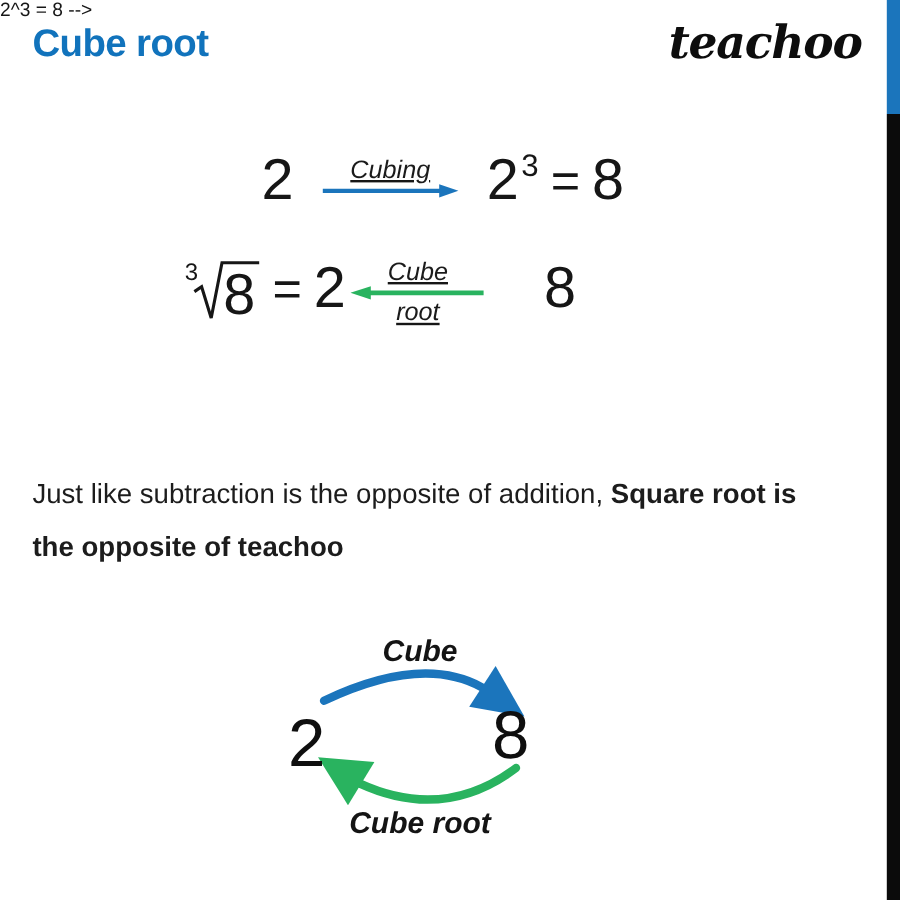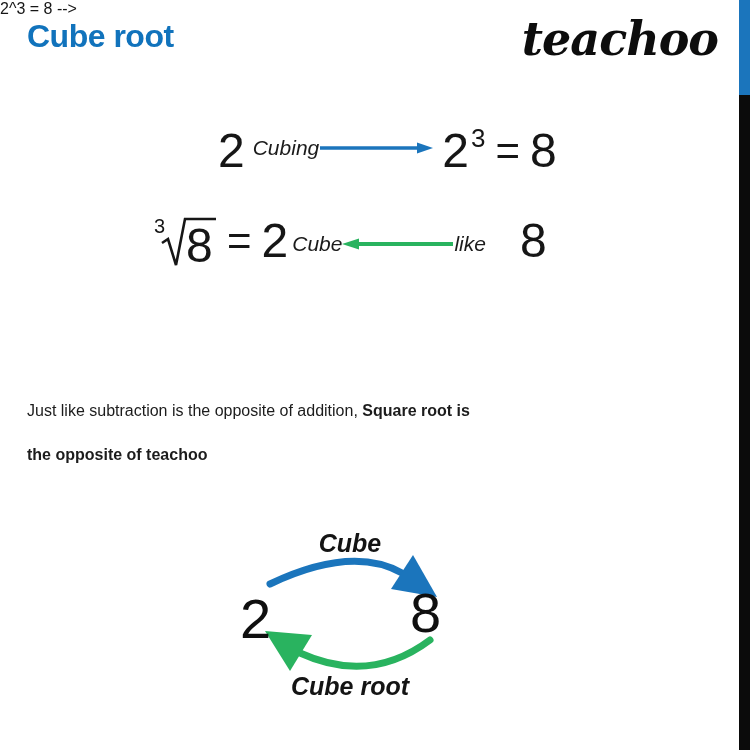--- a/index.html
+++ b/index.html
@@ -12,42 +12,42 @@
   .bar-blue{top:0;height:95px;}
   .bar-black{top:95px;height:655px;}
   
   .title{
     position:absolute;left:27px;top:18px;margin:0;
     font-size:32px;font-weight:700;letter-spacing:-0.5px;
   }
   .logo{
     position:absolute;right:32px;top:12px;
     font-family:"DejaVu Serif",serif;font-style:italic;font-weight:700;
-    font-size:46px;color:#0d0d0d;letter-spacing:-1px;
+    font-size:38px;color:#0d0d0d;letter-spacing:-1px;
   }
   
   .eq{position:absolute;display:flex;align-items:center;}
   .eq1{left:218px;top:127px;height:48px;}
   .eq2{left:153px;top:212px;height:58px;}
   .num{font-size:48px;line-height:1;color:#161616;}
   .sup{font-size:26px;line-height:1;transform:translateY(-13px);margin-left:2px;}
   .eqsign{font-size:42px;line-height:1;margin:0 10px;}
   .arrow-block{
-    display:flex;flex-direction:row;align-items:center;margin:0 8px;
+    display:flex;flex-direction:column;align-items:center;margin:0 23px;text-decoration:underline;
   }
   .arrow-block-1{transform:translateY(-3px);}
   .arrow-block-2{margin-left:4px;transform:translateY(3px);}
   .arrow-label{
     font-size:21px;font-style:italic;line-height:22px;color:#1b1b1b;white-space:nowrap;
   }
   .rad-idx{font-size:20px;fill:#161616;font-family:"Liberation Sans",sans-serif;}
   .rad-cand{font-size:48px;fill:#161616;font-family:"Liberation Sans",sans-serif;}
   .eq2-rhs{margin-left:26px;}
   
-  .note{position:absolute;left:27px;top:389px;width:650px;font-size:16px;color:#1c1c1c;}
+  .note{position:absolute;left:27px;top:389px;width:650px;font-size:23px;color:#1c1c1c;}
   .note-line{height:44px;line-height:44px;white-space:nowrap;}
   .note b{font-weight:700;}
   
   .cycle{position:absolute;left:230px;top:523px;width:240px;height:190px;}
   .cycle-svg{position:absolute;left:0;top:0;}
   .cycle-label{
     position:absolute;left:0;right:0;text-align:center;
     font-size:25px;font-weight:700;font-style:italic;color:#141414;
   }
   .cycle-label-top{top:6px;}
@@ -92,21 +92,21 @@
       <text x="33" y="50" class="rad-cand">8</text>
     </svg>
     <span class="eqsign">=</span>
     <span class="num">2</span>
     <div class="arrow-block arrow-block-2">
       <span class="arrow-label">Cube</span>
       <svg width="112" height="12" viewBox="0 0 112 12">
         <line x1="15" y1="6" x2="111" y2="6" stroke-width="4" stroke="#29B35F"></line>
         <polygon points="17,0.5 0,6 17,11.5" fill="#29B35F"></polygon>
       </svg>
-      <span class="arrow-label">like</span>
+      <span class="arrow-label">root</span>
     </div>
     <span class="num eq2-rhs">8</span>
   </div>
 
   
   <div class="note">
     <div class="note-line"><span>Just like subtraction is the opposite of addition, </span><b>Square root is</b></div>
     <div class="note-line"><b>the opposite of teachoo</b></div>
   </div>
 

